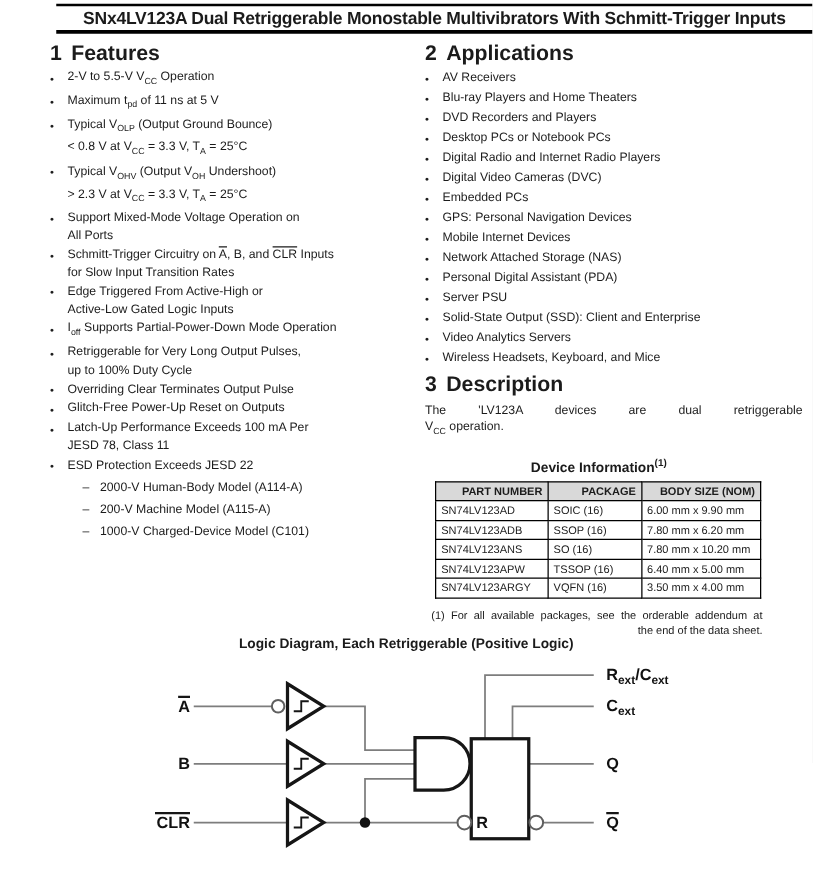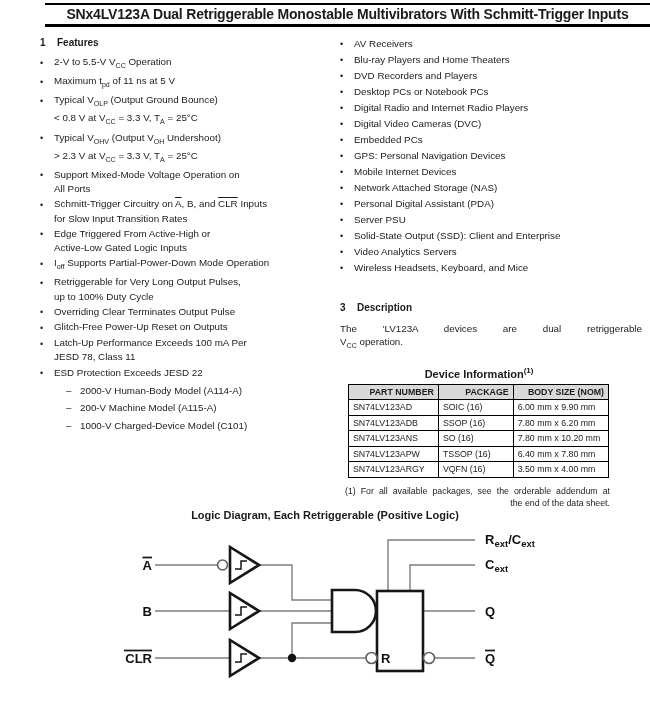--- a/index.html
+++ b/index.html
@@ -14,21 +14,21 @@
   .doc-title{position:absolute; left:45px; right:0; top:6px; text-align:center;
     font-size:14px; font-weight:bold; letter-spacing:-0.2px; white-space:nowrap;}
   .rule-bottom{position:absolute; left:45px; right:0; top:24px; height:3px; background:#000;}
   
   .section{position:absolute;}
   #features-section{left:40px; top:36px; width:292px;}
   #applications-section{left:340px; top:36px; width:306px;}
   #description-section{left:340px; top:301px; width:302px;}
   #deviceinfo-section{left:345px; top:366px; width:268px;}
   #diagram-section{left:40px; top:509px; width:570px; height:204px;}
-  h2.sec-head{margin:0 0 5px 0; font-size:10px; font-weight:bold; line-height:14px;}
+  h2.sec-head{margin:0 0 5px 0; font-size:17px; font-weight:bold; line-height:14px;}
   h2.sec-head .num{display:inline-block; width:17px;}
   
   ul.doclist{list-style:none; margin:0; padding:0; font-size:9.8px;}
   ul.doclist li{display:flex; align-items:flex-start;}
   #features-section li.bullet-item{line-height:14.2px; margin-bottom:1px;}
   #applications-section li.bullet-item{line-height:15.5px;}
   .blt{flex:0 0 14px; text-align:left; font-size:9px; padding-top:0.5px;}
   #features-section li.dash-item{line-height:14.2px; margin:3.5px 0 0 26px;}
   .dash{flex:0 0 14px;}
   .txt{flex:1 1 auto;}
@@ -130,20 +130,21 @@
           <span class="txt">200-V Machine Model (A115-A)</span>
         </li>
         <li class="dash-item">
           <span class="dash">–</span>
           <span class="txt">1000-V Charged-Device Model (C101)</span>
         </li>
       </ul>
   </div>
 
   <div id="applications-section" class="section">
+    <h2 class="sec-head"><span class="num">2</span><span>Applications</span></h2>
     <ul class="doclist">
         <li class="bullet-item">
           <span class="blt">•</span>
           <span class="txt">AV Receivers</span>
         </li>
         <li class="bullet-item">
           <span class="blt">•</span>
           <span class="txt">Blu-ray Players and Home Theaters</span>
         </li>
         <li class="bullet-item">
@@ -236,21 +237,21 @@
             <td>7.80 mm x 6.20 mm</td>
           </tr>
           <tr>
             <td>SN74LV123ANS</td>
             <td>SO (16)</td>
             <td>7.80 mm x 10.20 mm</td>
           </tr>
           <tr>
             <td>SN74LV123APW</td>
             <td>TSSOP (16)</td>
-            <td>6.40 mm x 7.80 mm</td>
+            <td>6.40 mm x 5.00 mm</td>
           </tr>
           <tr>
             <td>SN74LV123ARGY</td>
             <td>VQFN (16)</td>
             <td>3.50 mm x 4.00 mm</td>
           </tr>
         </tbody>
     </table>
     <div class="footnote">
         <div class="just">(1) For all available packages, see the orderable addendum at</div>

